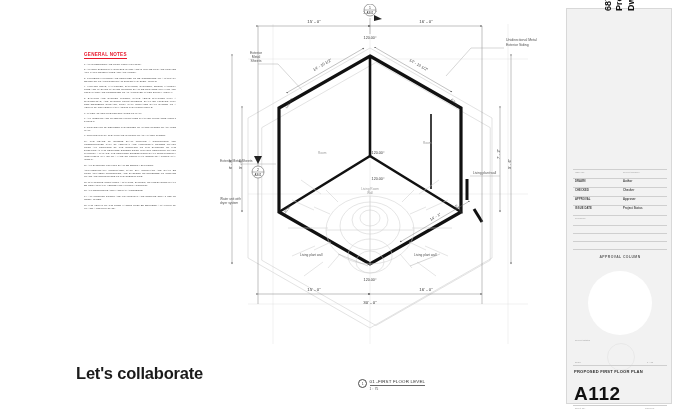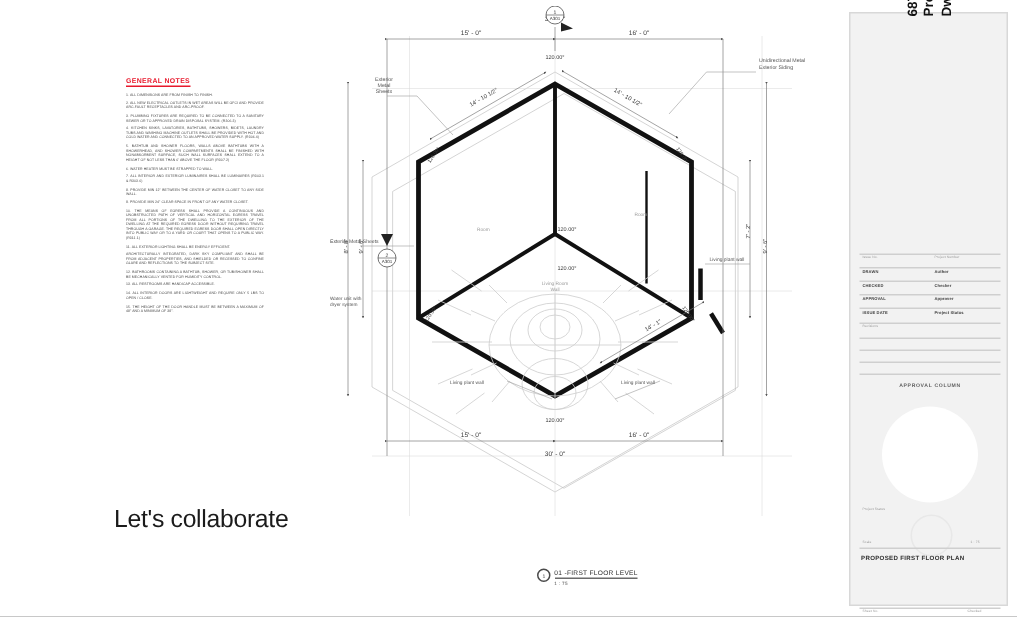--- a/index.html
+++ b/index.html
@@ -33,21 +33,21 @@
   #stamp{position:absolute;left:21px;top:262px;width:64px;height:64px;border-radius:50%;
      background:#ffffff;}
   #seal{position:absolute;left:40px;top:334px;width:26px;height:26px;border-radius:50%;
      border:.7px solid #e4e4e4;opacity:.75;}
   #tb-sheetname{position:absolute;left:7px;top:360px;width:92px;font-size:4.1px;
      font-weight:700;color:#2f2f2f;line-height:5.6px;letter-spacing:.2px;}
   #tb-sheetno{position:absolute;left:7px;top:374px;width:92px;font-size:19px;
      font-weight:700;color:#111;letter-spacing:.6px;}
 
   
-  #collab{position:absolute;left:76px;top:337px;font-size:16.5px;font-weight:400;
+  #collab{position:absolute;left:76px;top:364px;font-size:16.5px;font-weight:700;
      color:#1b1b1b;letter-spacing:-.2px;}
 
   
   #caption{position:absolute;left:358px;top:379px;display:flex;align-items:flex-start;gap:2.4px;}
   #cap-bub{width:7.2px;height:7.2px;border-radius:50%;border:.6px solid #4a4a4a;
      display:flex;align-items:center;justify-content:center;font-size:3.4px;color:#3a3a3a;}
   #cap-txt{padding-top:.4px;}
   #cap-name{font-size:4.4px;color:#2b2b2b;letter-spacing:.2px;white-space:nowrap;
      border-bottom:.6px solid #6a6a6a;padding-bottom:.5px;}
   #cap-scale{font-size:3.1px;color:#4a4a4a;margin-top:.9px;letter-spacing:.2px;}
@@ -272,20 +272,21 @@
     <div id="stamp"></div>
 
     <span class="tb-lbl" style="left:8px;top:330px">Project Status</span>
     <div id="seal"></div>
 
     <div class="tb-sep" style="top:356px"></div>
     <span class="tb-lbl" style="left:8px;top:352px">Scale</span>
     <span class="tb-lbl" style="left:80px;top:352px">1 : 75</span>
 
     <div id="tb-sheetname">PROPOSED FIRST FLOOR PLAN</div>
+    <div id="tb-sheetno">A112</div>
 
     <div class="tb-sep" style="top:396px"></div>
     <span class="tb-lbl" style="left:8px;top:398px">Sheet No.</span>
     <span class="tb-lbl" style="left:78px;top:398px">Checked</span>
   </div>
 
   <div id="collab">Let's collaborate</div>
 
 </div>
 

